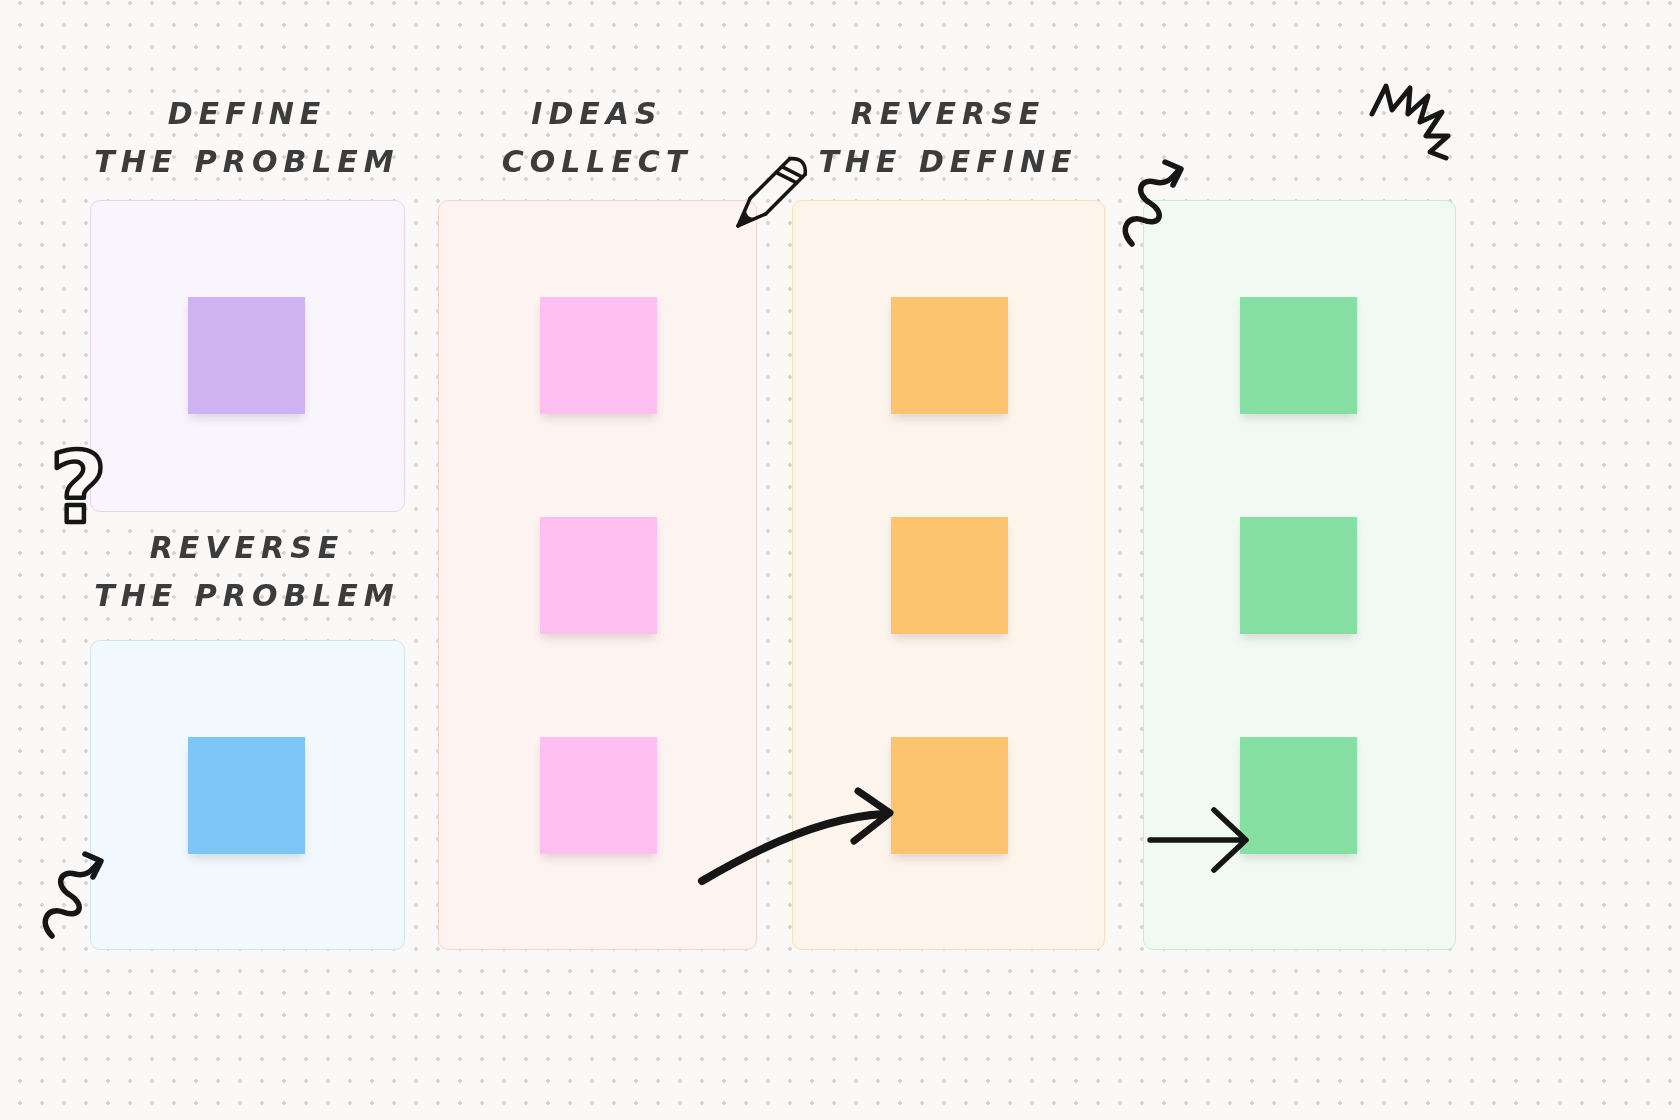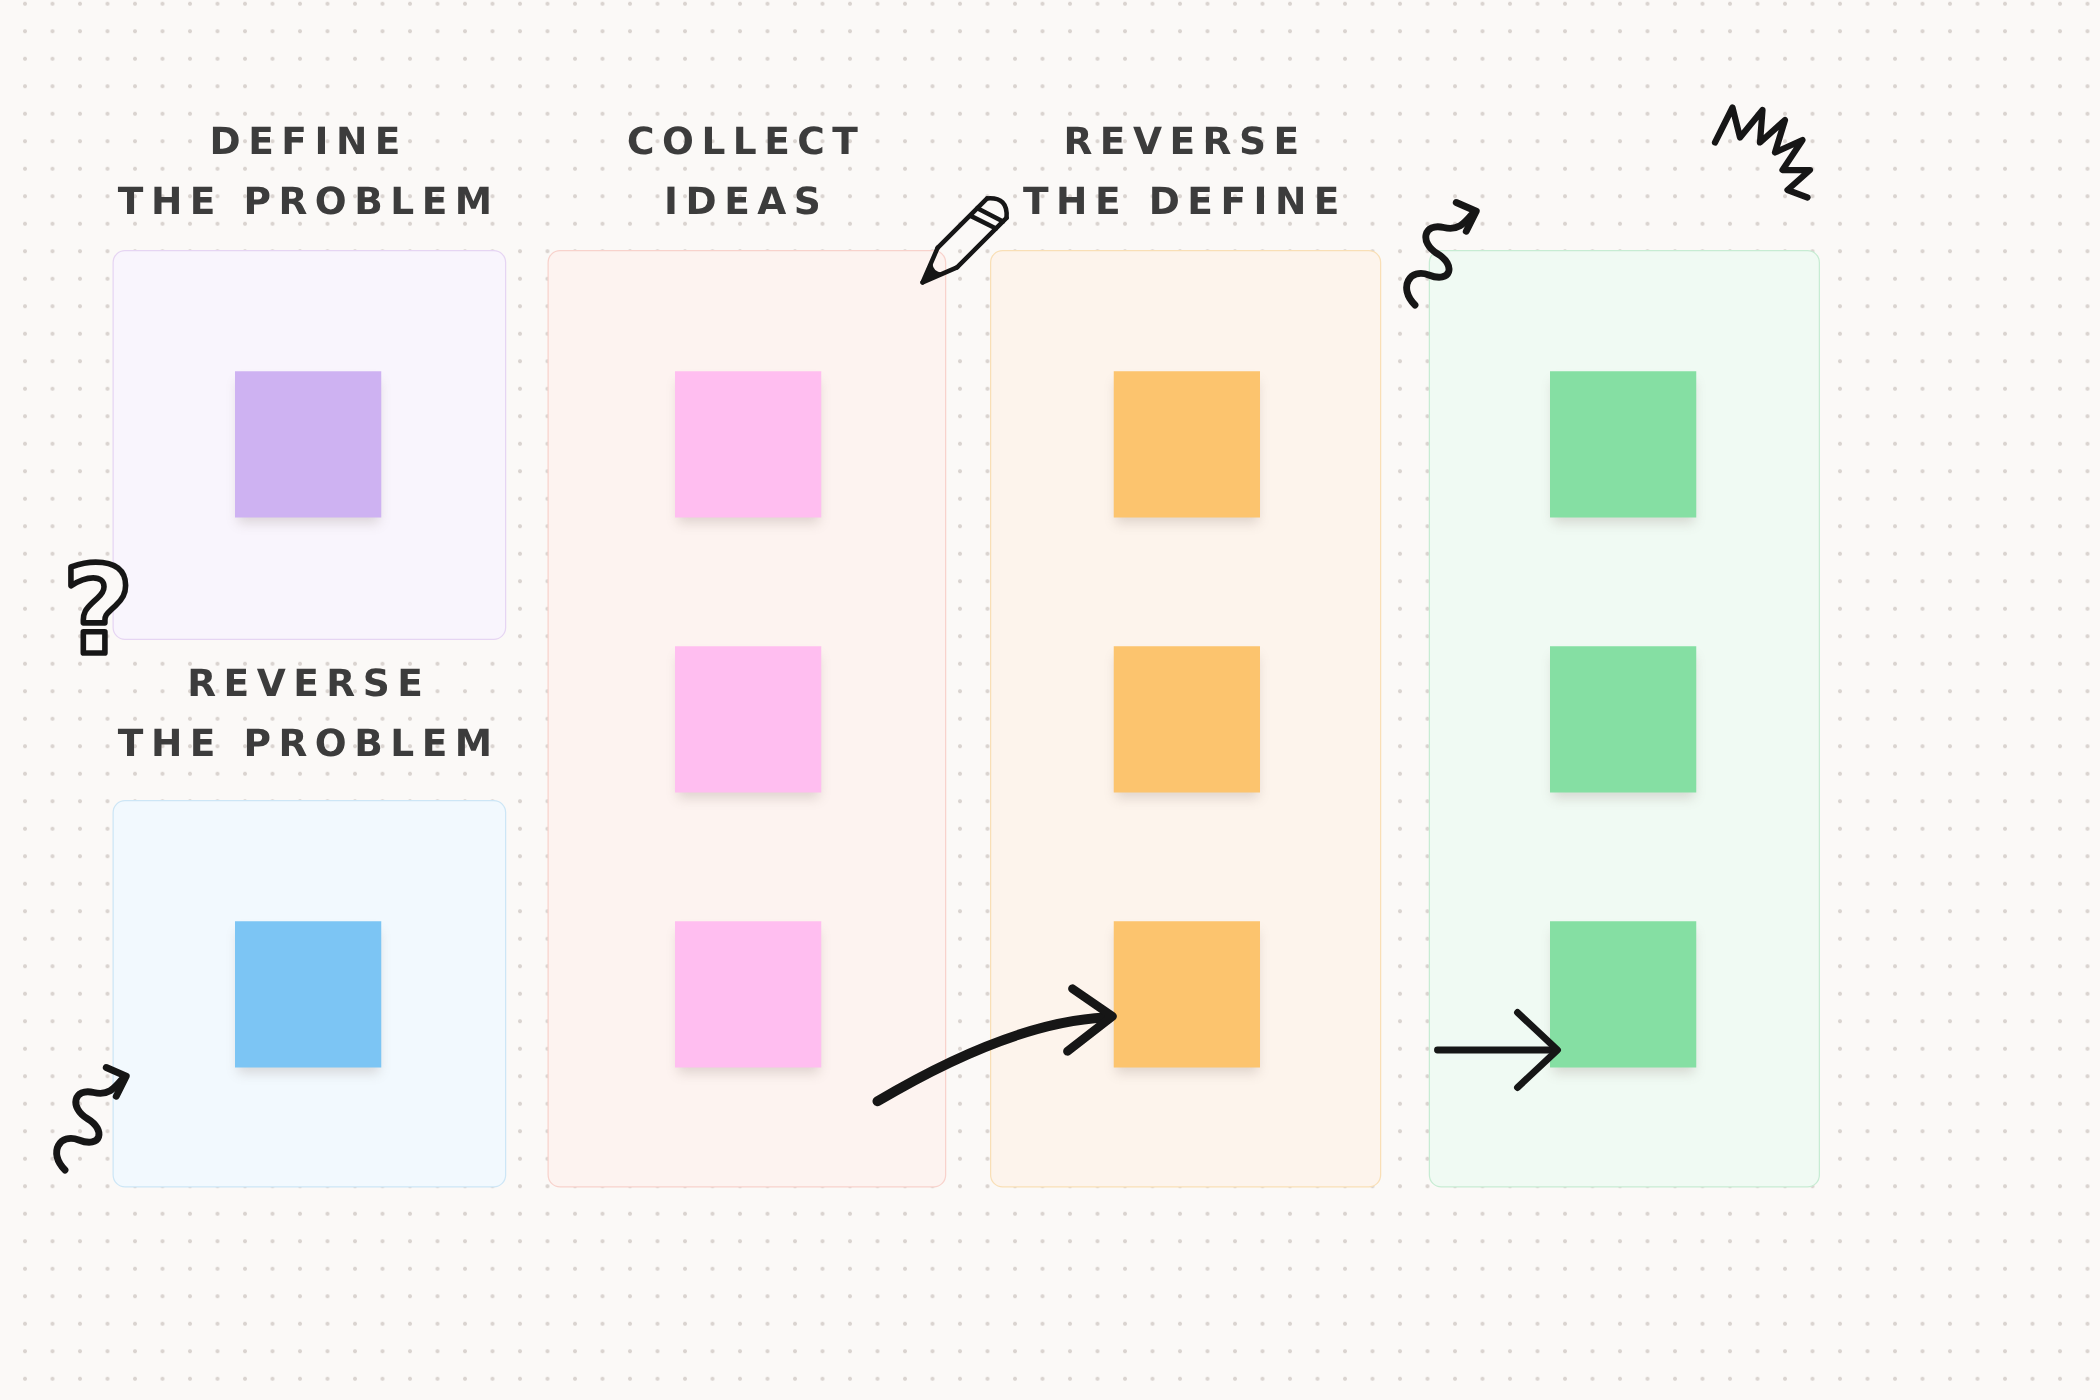--- a/index.html
+++ b/index.html
@@ -20,21 +20,21 @@
     position:absolute;
     width:340px;
     text-align:center;
     color: var(--text, #3C3C3C);
     font-size:30px;
     font-weight:600;
     letter-spacing:0.2em;
     line-height:48px;
     user-select:none;
   }
-  .col-title span{display:block;}
+  .col-title span{display:block;font-style:italic;}
   .frame{
     position:absolute;
     border-radius:10px;
     border:1.5px solid transparent;
     box-sizing:border-box;
   }
   .frame--purple{left:90px;top:200px;width:315px;height:312px;
     background:var(--purple-fill,#F9F5FD);border-color:var(--purple-border,#E6D5F3);}
   .frame--blue{left:90px;top:640px;width:315px;height:310px;
     background:var(--blue-fill,#F2F9FE);border-color:var(--blue-border,#CDE6F6);}
@@ -63,22 +63,22 @@
 </head>
 <body>
 
 <div class="board">
 
   <div class="col-title" style="left:77px;top:90px;">
     <span>DEFINE</span>
     <span>THE PROBLEM</span>
   </div>
   <div class="col-title" style="left:427px;top:90px;">
+    <span>IDEAS</span>
     <span>COLLECT</span>
-    <span>IDEAS</span>
   </div>
   <div class="col-title" style="left:778px;top:90px;">
     <span>REVERSE</span>
     <span>THE DEFINE</span>
   </div>
   <div class="col-title" style="left:1129px;top:90px;">
   </div>
   <div class="col-title" style="left:77px;top:524px;">
     <span>REVERSE</span>
     <span>THE PROBLEM</span>

